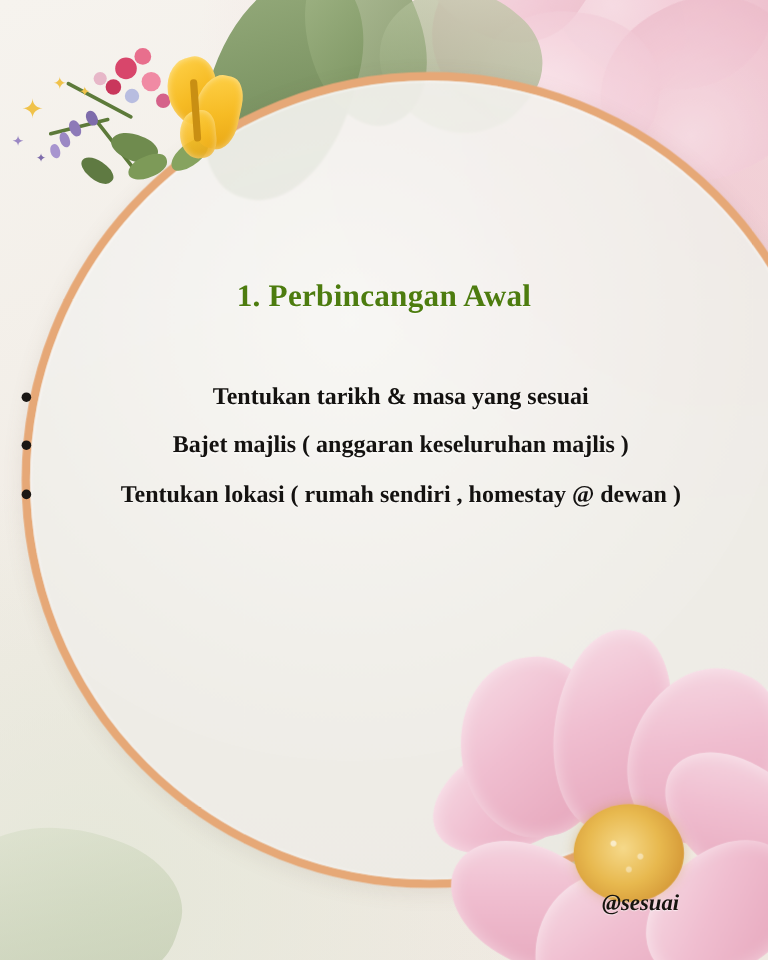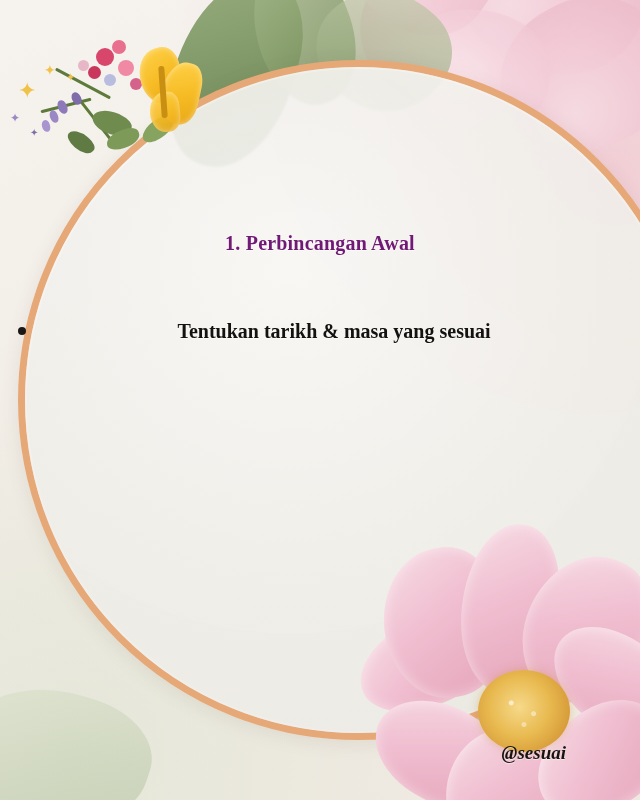--- a/index.html
+++ b/index.html
@@ -120,24 +120,24 @@
     top: 0;
     width: 640px;
     height: 800px;
   }
   .title {
     position: absolute;
     left: 0;
     top: 232px;
     width: 640px;
     text-align: center;
-    font-size: 20px;
+    font-size: 26px;
     font-weight: bold;
     letter-spacing: 0.2px;
-    color: #701a75;
+    color: #4d7c0f;
     text-shadow: 0 1px 0 rgba(255,255,255,0.6);
   }
   .bullets {
     position: absolute;
     left: 0;
     top: 318px;
     width: 640px;
     list-style: none;
     margin: 0;
     padding: 0;
@@ -281,18 +281,20 @@
     <span class="sparkle" style="left:66px; top:64px; font-size:11px;">✦</span>
     <span class="sparkle" style="left:10px; top:104px; font-size:12px; color:#9b88c4;">✦</span>
     <span class="sparkle" style="left:30px; top:120px; font-size:10px; color:#7e6cab;">✦</span>
   </div>
 
   <div class="content">
     <div class="title">1. Perbincangan Awal</div>
 
     <ul class="bullets">
       <li>Tentukan tarikh &amp; masa yang sesuai</li>
+      <li>Bajet majlis ( anggaran keseluruhan majlis )</li>
+      <li>Tentukan lokasi ( rumah sendiri , homestay @ dewan  )</li>
     </ul>
 
     <div class="handle">@sesuai</div>
   </div>
 
 </div>
 
 </body></html>

